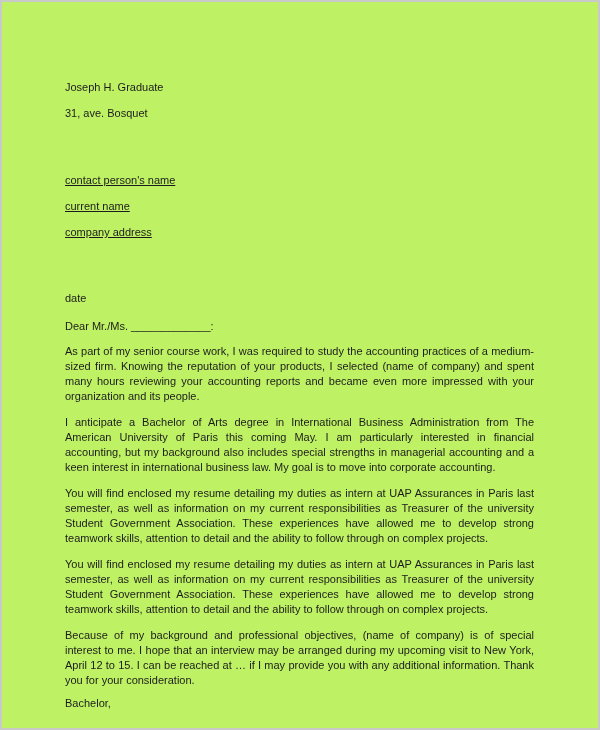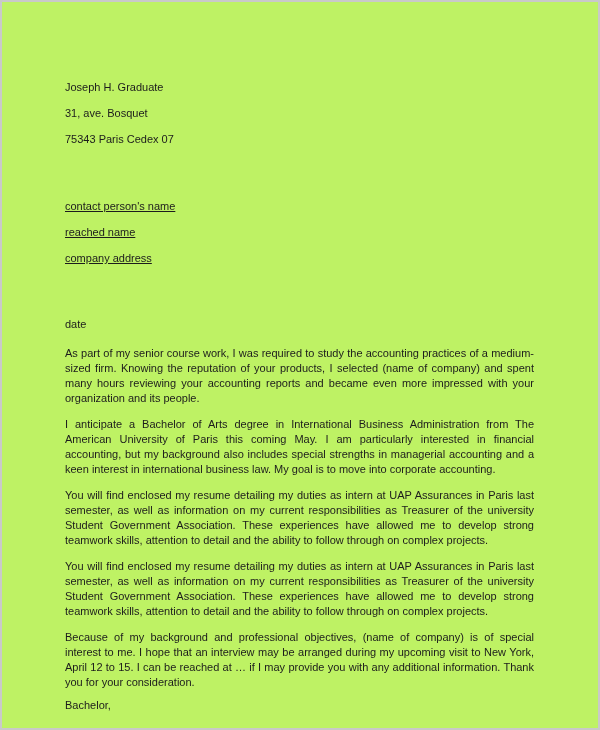--- a/index.html
+++ b/index.html
@@ -55,31 +55,31 @@
   .line { display: block; }
 </style>
 </head>
 <body>
 
 <div class="page">
 
   <div class="addr-block sender-block">
     <span class="line">Joseph H. Graduate</span>
     <span class="line">31, ave. Bosquet</span>
-    <span class="line">75343 Paris Cedex 07</span>
   </div>
 
   <div class="addr-block recipient-block">
     <span class="line">contact person's name</span>
-    <span class="line">reached name</span>
+    <span class="line">current name</span>
     <span class="line">company address</span>
   </div>
 
   <div class="date-line">date</div>
 
+  <div class="salutation-line">Dear Mr./Ms. _____________:</div>
 
   <p class="body-paragraph">As part of my senior course work, I was required to study the accounting practices of a medium-sized firm.  Knowing the reputation of your products, I selected (name of company) and spent many hours reviewing your accounting reports and became even more impressed with your organization and its people.</p>
   <p class="body-paragraph">I anticipate a Bachelor of Arts degree in International Business Administration from The American University of Paris this coming May.  I am particularly interested in financial accounting, but my background also includes special strengths in managerial accounting and a keen interest in international business law.  My goal is to move into corporate accounting.</p>
   <p class="body-paragraph">You will find enclosed my resume detailing my duties as intern at UAP Assurances in Paris last semester, as well as information on my current responsibilities as Treasurer of the university Student Government Association. These experiences have allowed me to develop strong teamwork skills, attention to detail and the ability to follow through on complex projects.</p>
   <p class="body-paragraph">You will find enclosed my resume detailing my duties as intern at UAP Assurances in Paris last semester, as well as information on my current responsibilities as Treasurer of the university Student Government Association. These experiences have allowed me to develop strong teamwork skills, attention to detail and the ability to follow through on complex projects.</p>
   <p class="body-paragraph">Because of my background and professional objectives, (name of company) is of special interest to me. I hope that an interview may be arranged during my upcoming visit to New York, April 12 to 15.  I can be reached at … if I may provide you with any additional information. Thank you for your consideration.</p>
 
   <div class="closing-line">Bachelor,</div>
 
   <div class="signature-label">Signature</div>

